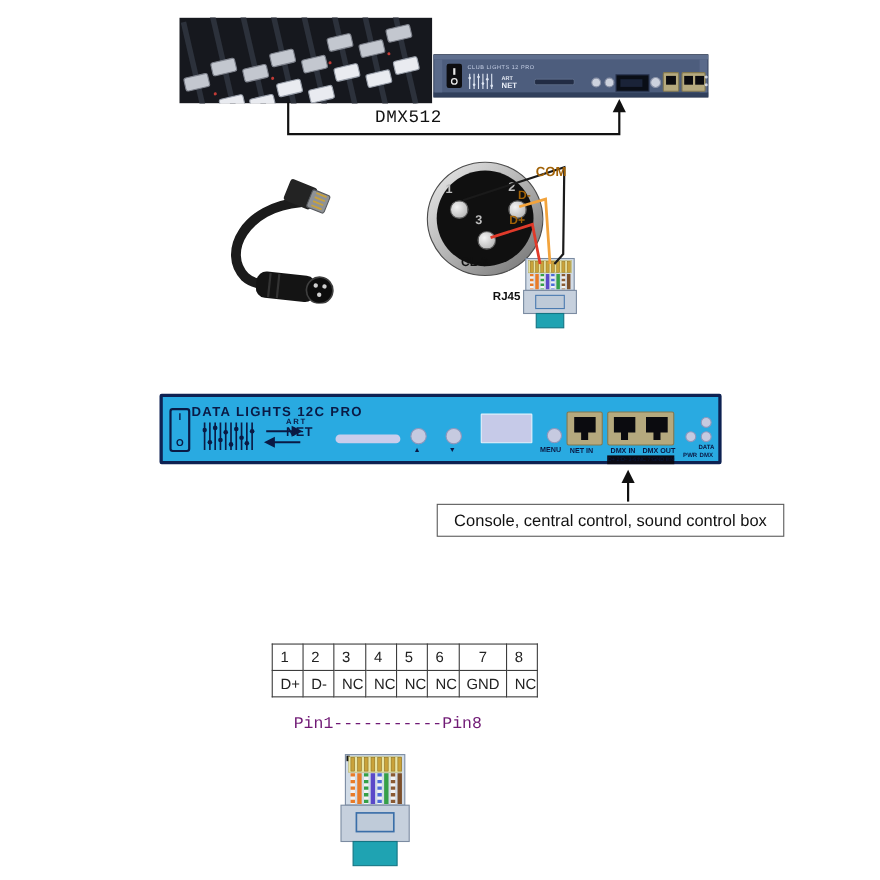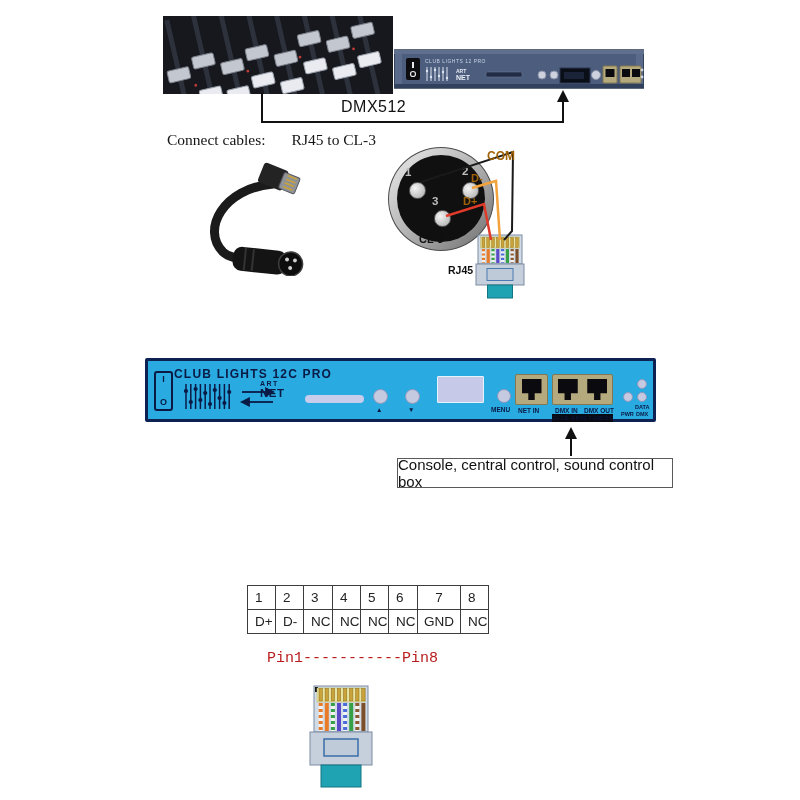--- a/index.html
+++ b/index.html
@@ -1,34 +1,34 @@
 <!DOCTYPE html>
 <html><head>
 <meta charset="utf-8">
 <style>
   * { margin:0; padding:0; box-sizing:border-box; }
   html,body { width:800px; height:800px; background:#ffffff; font-family:"Liberation Sans", sans-serif; }
   #canvas { position:relative; width:800px; height:800px; background:#ffffff; overflow:hidden; }
   .abs { position:absolute; }
 
   
-  .dmx-label { left:341px; top:98px; font-size:16px; color:#111; letter-spacing:0.5px; z-index:6; }
+  .dmx-label { left:341px; top:98px; font-size:16px; color:#111; letter-spacing:0.5px; z-index:6;font-family:Liberation Mono, monospace; }
   .connect-line { left:167px; top:131px; font-family:"Liberation Serif", serif; font-size:15.5px; color:#151515; z-index:6; }
   .connect-line .gap { display:inline-block; width:26px; }
   .wire-label { font-weight:bold; color:#a16207; z-index:6; }
   .lbl-com { left:487px; top:149px; font-size:12px; }
   .lbl-dminus { left:471px; top:172px; font-size:11px; }
   .lbl-dplus { left:463px; top:195px; font-size:11px; }
   .lbl-cl3 { left:419px; top:233px; font-size:11px; font-weight:bold; color:#101010; z-index:6; }
   .lbl-rj45 { left:448px; top:264px; font-size:10.5px; font-weight:bold; color:#101010; z-index:6; }
 
-  .console-box { left:397px; top:458px; width:276px; height:30px; border:1.5px solid #5a5a5a; background:#fff;
+  .console-box { left:397px; top:458px; width:316px; height:30px; border:1.5px solid #5a5a5a; background:#fff;
                  display:flex; align-items:center; justify-content:center; font-size:15px; color:#111; z-index:6; }
   .paragraph { left:132px; top:508px; width:545px; font-size:14.5px; line-height:21px; color:#161616; z-index:6; }
-  .pin-range { left:267px; top:650px; font-family:"Liberation Mono", monospace; font-size:15px; color:#b91c1c; z-index:6;text-align:center; }
+  .pin-range { left:267px; top:650px; font-family:"Liberation Mono", monospace; font-size:15px; color:#701a75; z-index:6;text-align:center; }
 
   
   .pin-table { left:247px; top:585px; border-collapse:collapse; table-layout:fixed; z-index:6; font-size:13.5px; color:#222; }
   .pin-table td { border:1.2px solid #3d3d3d; height:24px; padding-left:7px; text-align:left; background:#fff; }
   .pin-table td:nth-child(7) { text-align:center; padding-left:0; }
 
   
   .xlr { left:388px; top:145px; width:110px; height:110px; z-index:1; }
   .xlr-outer { position:absolute; left:0; top:2px; width:106px; height:104px; border-radius:50%;
                background:linear-gradient(135deg,#ececec 0%,#b9b9b9 45%,#6e6e6e 100%); border:1px solid #4c4c4c; }
@@ -234,21 +234,21 @@
     <rect x="1" y="30" width="48" height="21" fill="#c6d0dd" stroke="#7b8ba1"></rect>
     <rect x="12" y="34.5" width="26" height="12" fill="#becad8" stroke="#4a7ab0"></rect>
     <rect x="12.5" y="51" width="25" height="13" fill="#1fa3b2" stroke="#137482"></rect>
   </svg>
 
   <div class="abs panel">
     <div class="in pw-switch">
       <span>I</span>
       <span>O</span>
     </div>
-    <div class="in panel-title">CLUB LIGHTS 12C PRO</div>
+    <div class="in panel-title">DATA LIGHTS 12C PRO</div>
 
     <svg class="in" style="left:36px; top:21px;" width="96" height="30" viewBox="0 0 96 30">
       <g stroke="#0a1a45" stroke-width="1.5">
         <line x1="2" y1="2" x2="2" y2="27"></line>
           <line x1="6.8" y1="2" x2="6.8" y2="27"></line>
           <line x1="11.6" y1="2" x2="11.6" y2="27"></line>
         <line x1="16.4" y1="2" x2="16.4" y2="27"></line>
           <line x1="21.2" y1="2" x2="21.2" y2="27"></line>
           <line x1="26" y1="2" x2="26" y2="27"></line>
         <line x1="30.8" y1="2" x2="30.8" y2="27"></line>
@@ -319,23 +319,20 @@
     <polygon points="563,90 557,102 569,102" fill="#111"></polygon>
     <line x1="571" y1="456" x2="571" y2="437" stroke="#111" stroke-width="2"></line>
     <polygon points="571,427 565,439 577,439" fill="#111"></polygon>
     <path d="M421,182 L513,152 L512,231 L504,240" fill="none" stroke="#1a1a1a" stroke-width="2"></path>
     <path d="M472,188 L496,181 L500,240" fill="none" stroke="#f2a33c" stroke-width="2.5"></path>
     <path d="M446,216 L484,204 L491,240" fill="none" stroke="#e03a2a" stroke-width="2.5"></path>
   </svg>
 
   <div class="abs dmx-label">DMX512</div>
 
-  <div class="abs connect-line">
-    <span>Connect cables:</span><span class="gap"></span><span>RJ45 to CL-3</span>
-  </div>
 
   <div class="abs console-box">Console, central control, sound control box</div>
 
 
   <table class="abs pin-table">
     <colgroup>
       <col style="width:28px">
         <col style="width:28px">
         <col style="width:29px">
         <col style="width:28px">

